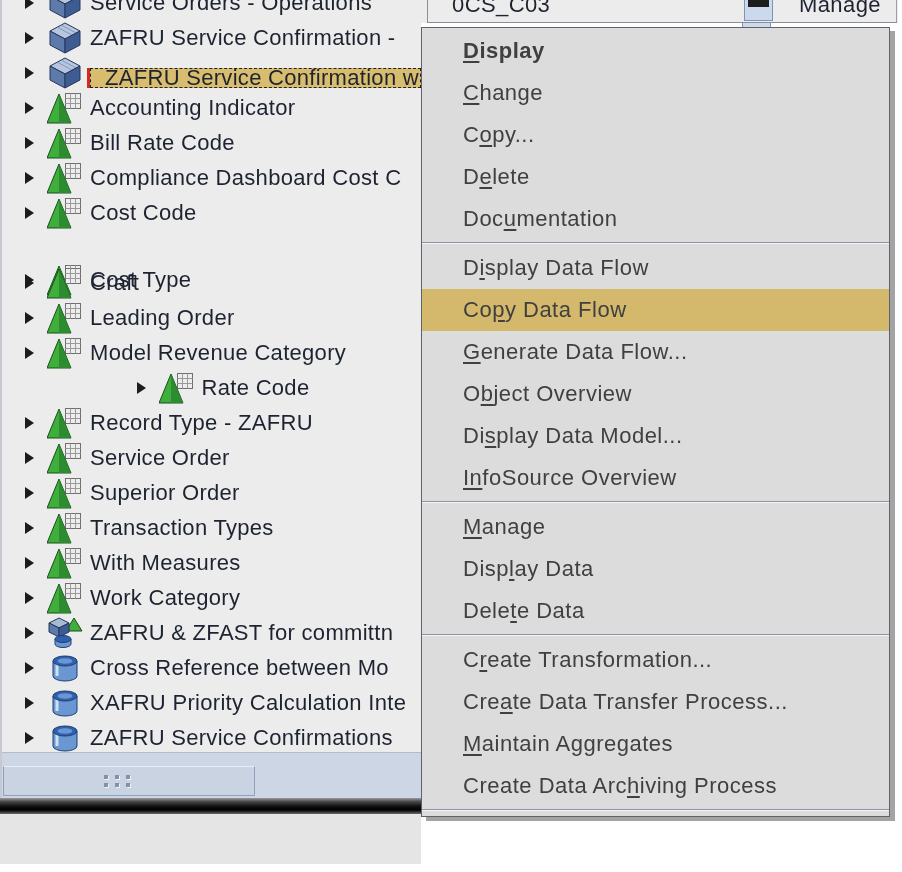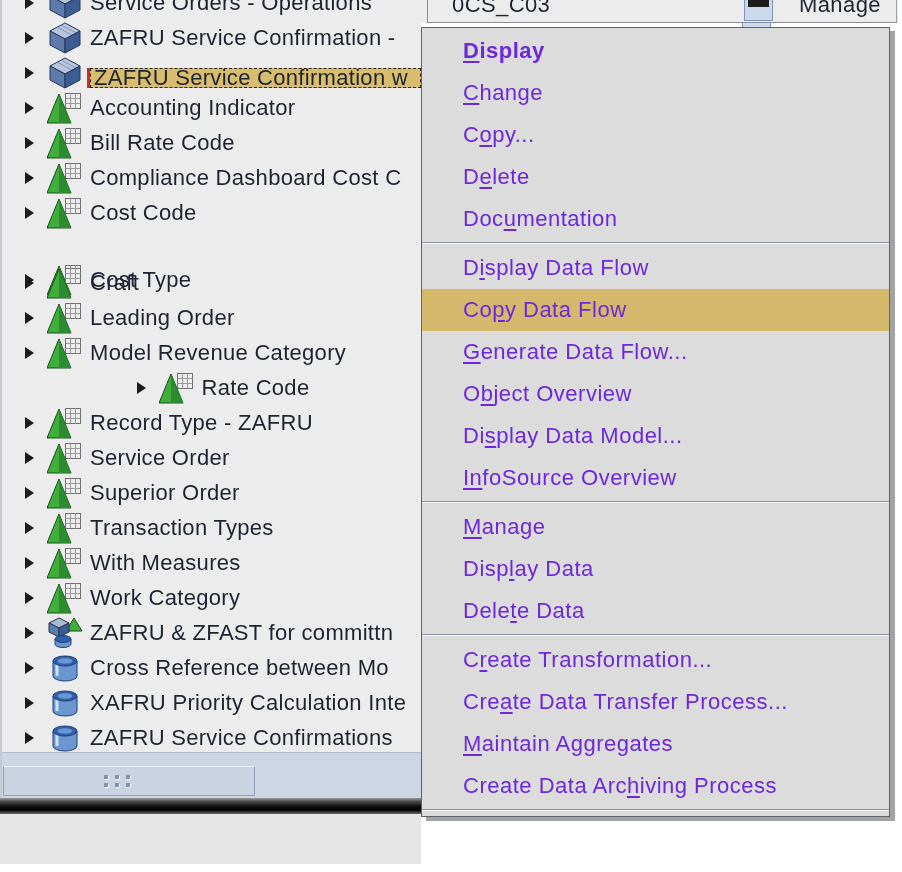--- a/index.html
+++ b/index.html
@@ -45,21 +45,21 @@
     border-left:9px solid #1c1c1c;
     border-top:6px solid transparent; border-bottom:6px solid transparent;
     margin-right:13px;
   }
   .ticon { flex:0 0 auto; width:36px; height:32px; margin-right:7px; display:flex; align-items:center; justify-content:center; }
   .tlabel { font-size:22px; color:#1d2330; letter-spacing:.3px; }
   .selbox {
     flex:1 1 auto; align-self:stretch; margin:13px 0 2px 0;
     background:#d9bd6e; border:1px dashed #1f1f1f;
     box-shadow:-3px 0 0 #cf2b23;
-    display:flex; align-items:center; padding-left:3px; overflow:hidden;
+    display:flex; align-items:center; padding-left:14px; overflow:hidden;
   }
   
   #hscroll {
     position:absolute; left:2px; top:752px; width:419px; height:46px;
     background:#ccd6e4; border-top:1px solid #b2bccb;
   }
   #hscroll-thumb {
     position:absolute; left:1px; top:13px; width:252px; height:30px;
     background:#c9d3e2; border:1px solid #8fa1bc; border-top-color:#e8eef6;
   }
@@ -73,21 +73,21 @@
   #status-area { position:absolute; left:0; top:814px; width:421px; height:50px; background:#e5e5e5; }
   
   #context-menu {
     position:absolute; left:421px; top:27px; width:469px;
     background:#dcdcdc; border:1px solid #5d636b;
     box-shadow:5px 4px 0 0 #a3a3a3;
     padding:2px 0; z-index:10;
   }
   .menu-item {
     position:relative; height:42px; line-height:42px; padding-left:41px;
-    font-size:22px; color:#6d28d9; letter-spacing:.5px; white-space:nowrap;
+    font-size:22px; color:#404040; letter-spacing:.5px; white-space:nowrap;
     cursor:default;
   }
   .menu-item.bold { font-weight:bold; }
   .menu-item.highlighted { background:#d4b96c; }
   .menu-item u { text-decoration:underline; text-underline-offset:3px; }
   .submenu-arrow {
     position:absolute; right:26px; top:50%; margin-top:-7px;
     width:0; height:0;
     border-left:11px solid #101010;
     border-top:7px solid transparent; border-bottom:7px solid transparent;

